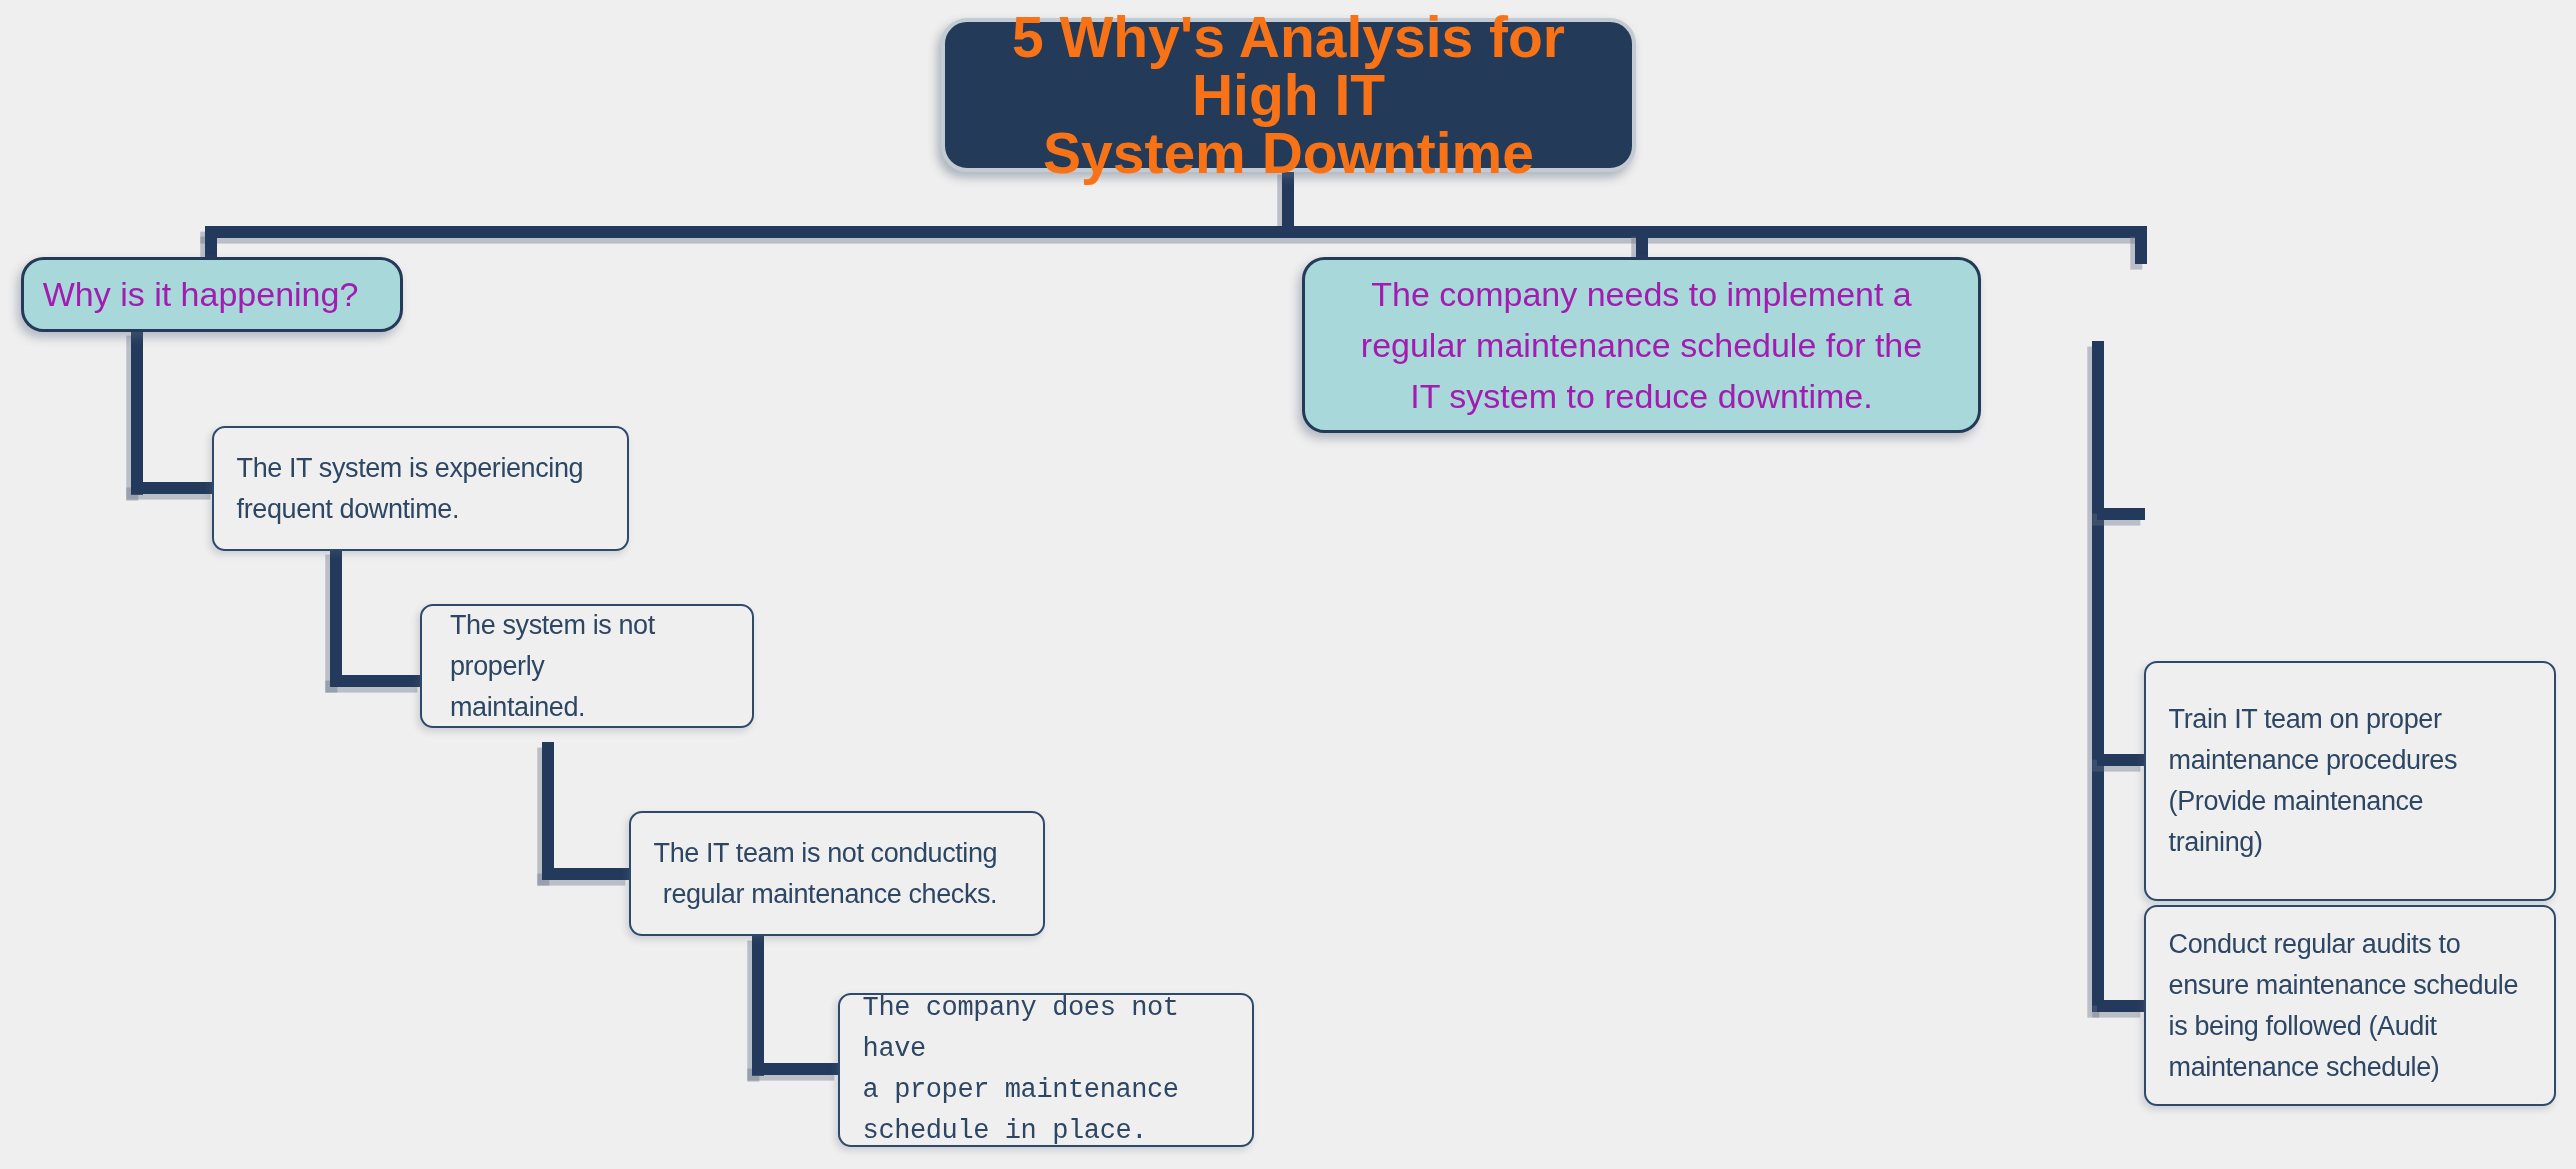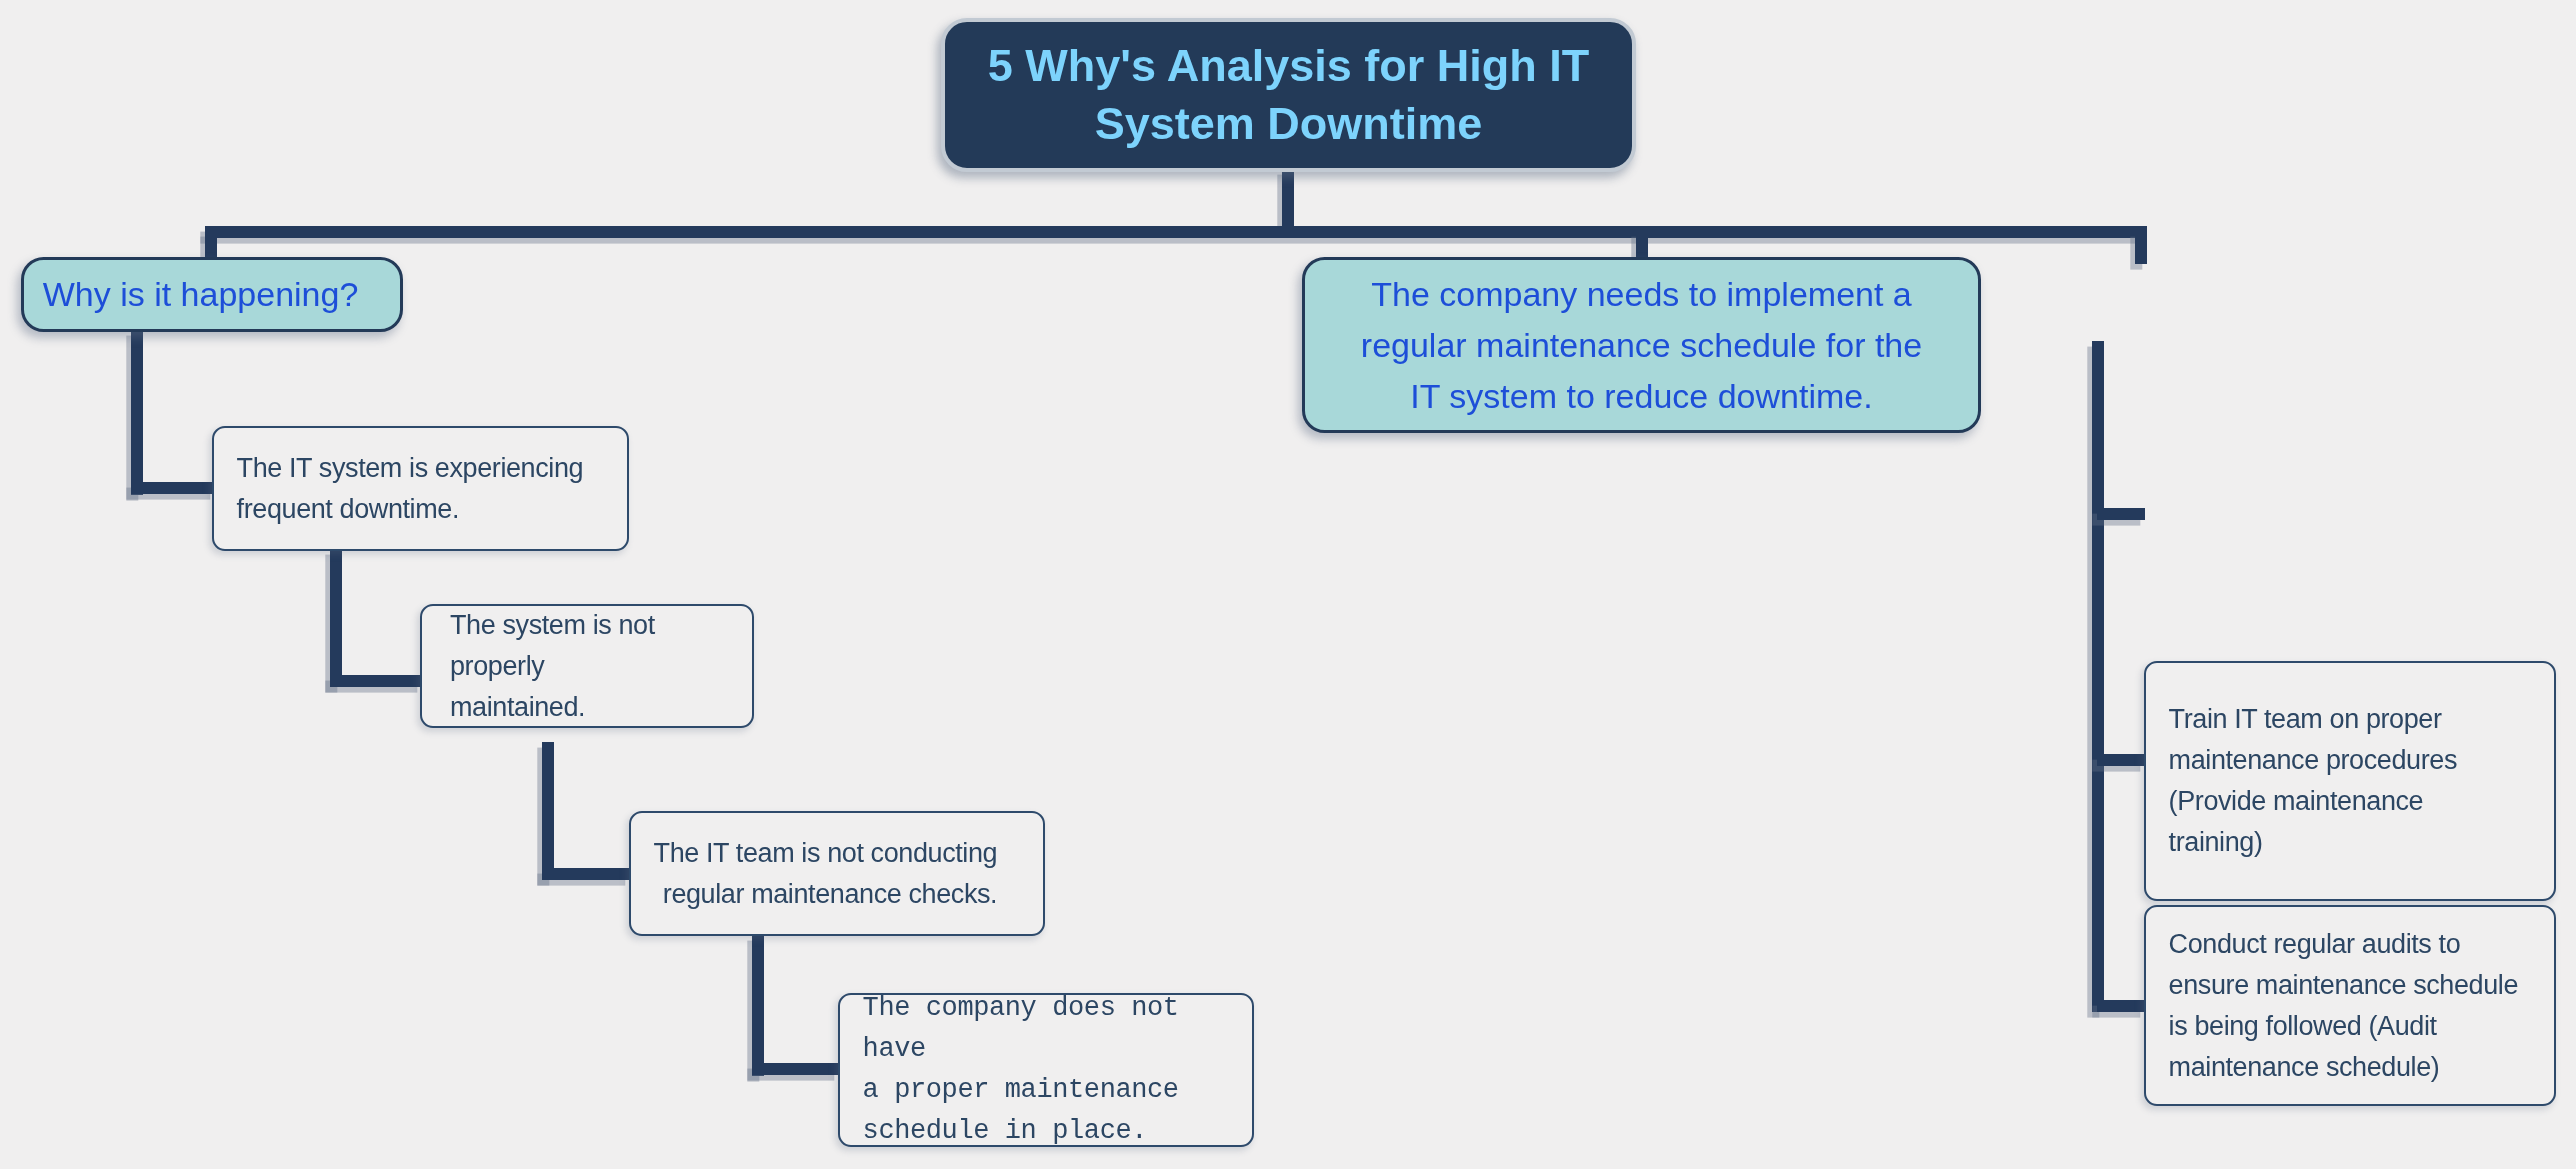--- a/index.html
+++ b/index.html
@@ -20,30 +20,30 @@
   .node{
     position:absolute;
     box-sizing:border-box;
     display:flex;align-items:center;
     white-space:pre-line;
   }
   .title-node{
     background:#233A58;
     border:4.7px solid #C2CAD3;
     border-radius:26px;
-    color:#7dd3fc;
-    font-size:45px;font-weight:700;line-height:58px;
+    color:#f97316;
+    font-size:57px;font-weight:700;line-height:58px;
     justify-content:center;text-align:center;
     box-shadow:-3.8px 5.6px 9.4px rgba(96,110,134,0.45);
   }
   .teal-node{
     background:#A8D8D9;
     border:3.8px solid #233A58;
     border-radius:22.6px;
-    color:#1d4ed8;
+    color:#a21caf;
     font-size:34px;line-height:51px;
     box-shadow:-3.8px 5.6px 9.4px rgba(96,110,134,0.40);
   }
   .teal-left{padding:0 19px;}
   .teal-center{justify-content:center;text-align:center;padding:0 15px;}
   .white-node{
     background:#F0EFEF;
     border:2.8px solid #2E4A6B;
     border-radius:13px;
     color:#2C4663;

